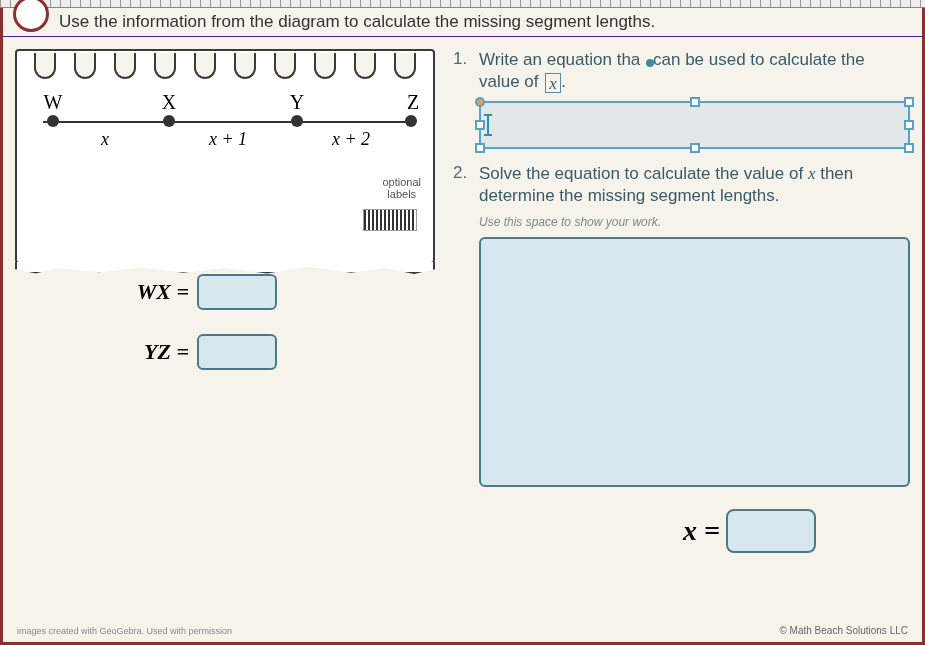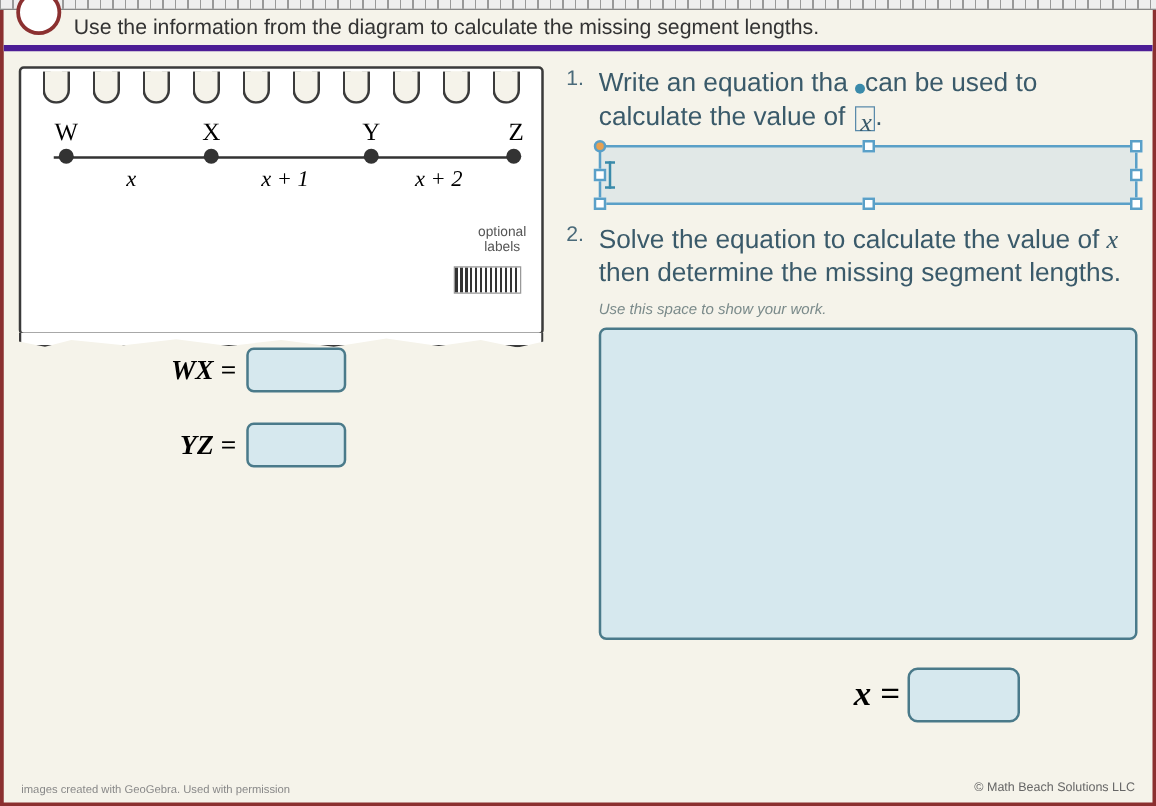--- a/index.html
+++ b/index.html
@@ -19,23 +19,23 @@
     .outer-frame {
       border: 3px solid #8b3030;
       border-top: none;
       background: #f5f3ea;
       height: 637px;
       padding: 0;
       position: relative;
     }
     .header-bar {
       display: flex;
-      align-items: flex-start;
+      align-items: flex-end;
       padding: 4px 10px;
-      border-bottom: 5px solid #4c1d95;
+      border-bottom: 1px solid #4c1d95;
       background: #f5f3ea;
     }
     .circle-icon {
       width: 36px;
       height: 36px;
       border-radius: 50%;
       border: 3px solid #8b3030;
       background: #fff;
       margin-right: 10px;
       flex-shrink: 0;
@@ -209,21 +209,21 @@
       display: flex;
       margin-bottom: 8px;
     }
     .q-num {
       width: 26px;
       color: #4a6a7a;
       font-size: 17px;
     }
     .q-text {
       flex: 1;
-      font-size: 21px;
+      font-size: 17px;
       color: #3a5a6a;
       line-height: 1.3;
     }
     .q-text .cursor-box {
       display: inline-block;
       vertical-align: middle;
       width: 16px;
       height: 20px;
       border: 1px solid #5a8aaa;
       position: relative;

